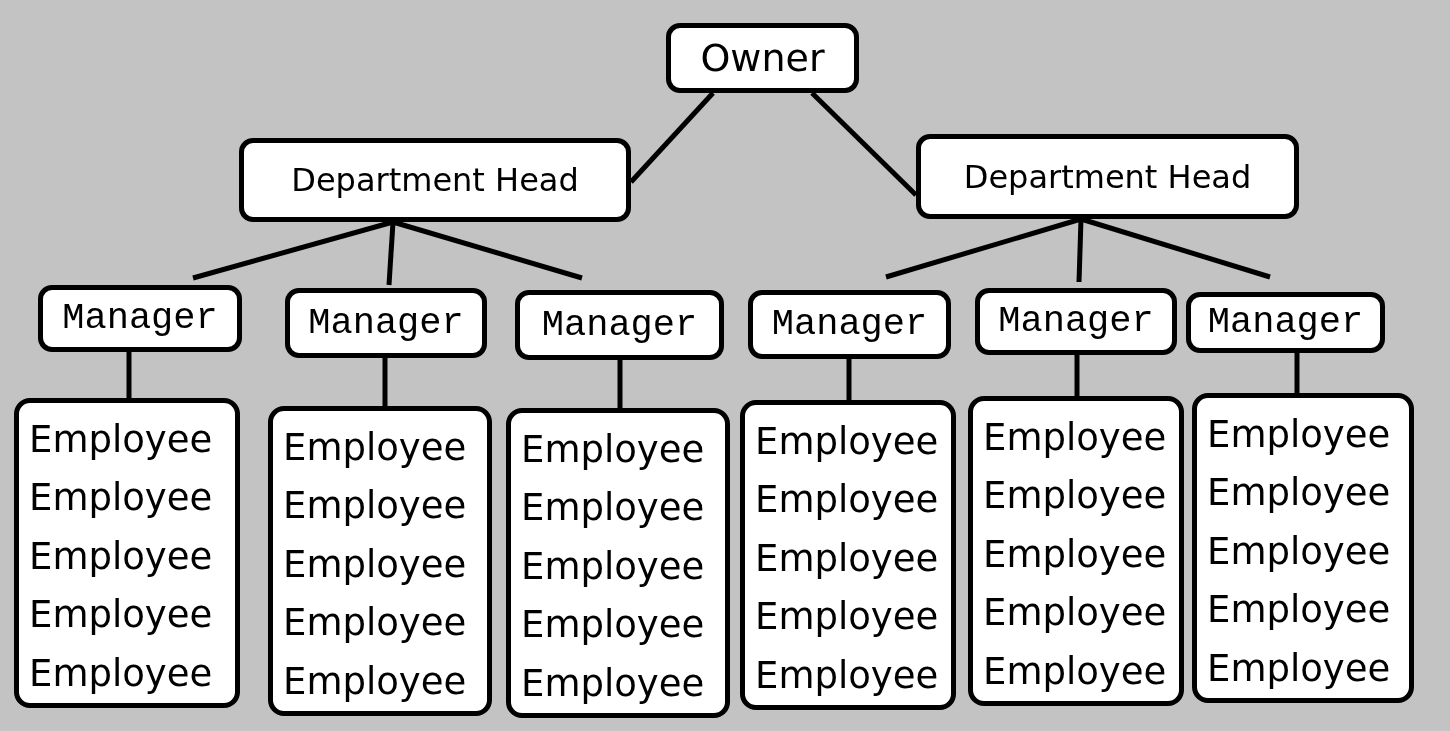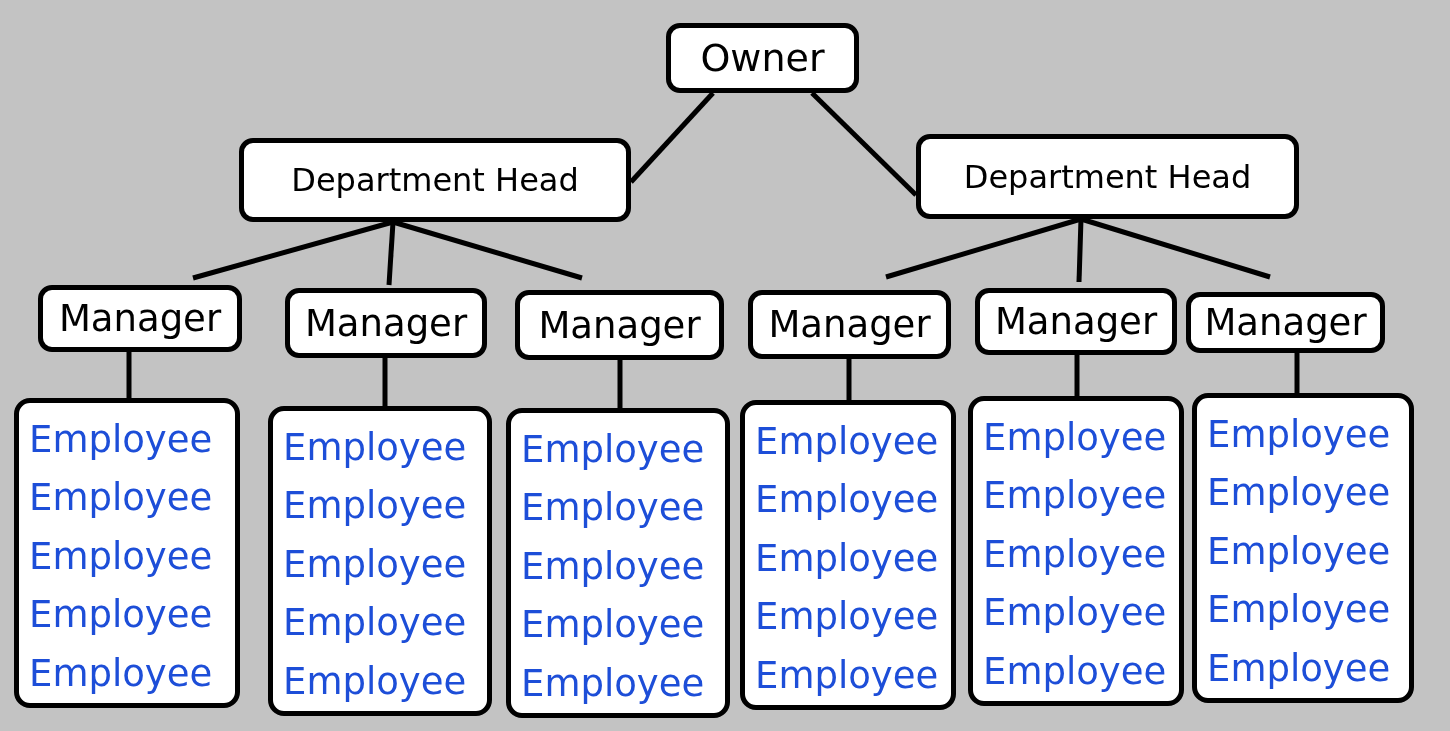--- a/index.html
+++ b/index.html
@@ -49,34 +49,35 @@
   .node-owner {
     font-size: 38px;
   }
 
   .node-dept {
     font-size: 32px;
   }
 
   .node-mgr {
     font-size: 37px;
+    font-family: Liberation Mono, monospace;
   }
 
   .node-emp {
     display: block;
     padding: 8px 0 10px 10px;
     border-radius: 16px;
   }
 
   .emp-line {
     font-size: 37px;
     line-height: 1.58;
     text-align: left;
     white-space: nowrap;
-    color: #1d4ed8;
+    color: #000000;
   }
 </style>
 </head>
 <body>
 
 <div id="chart-root">
 
   <svg id="connectors" viewBox="0 0 1450 731" xmlns="http://www.w3.org/2000/svg">
     <g stroke="#000000" stroke-width="5" stroke-linecap="butt" fill="none">
 

